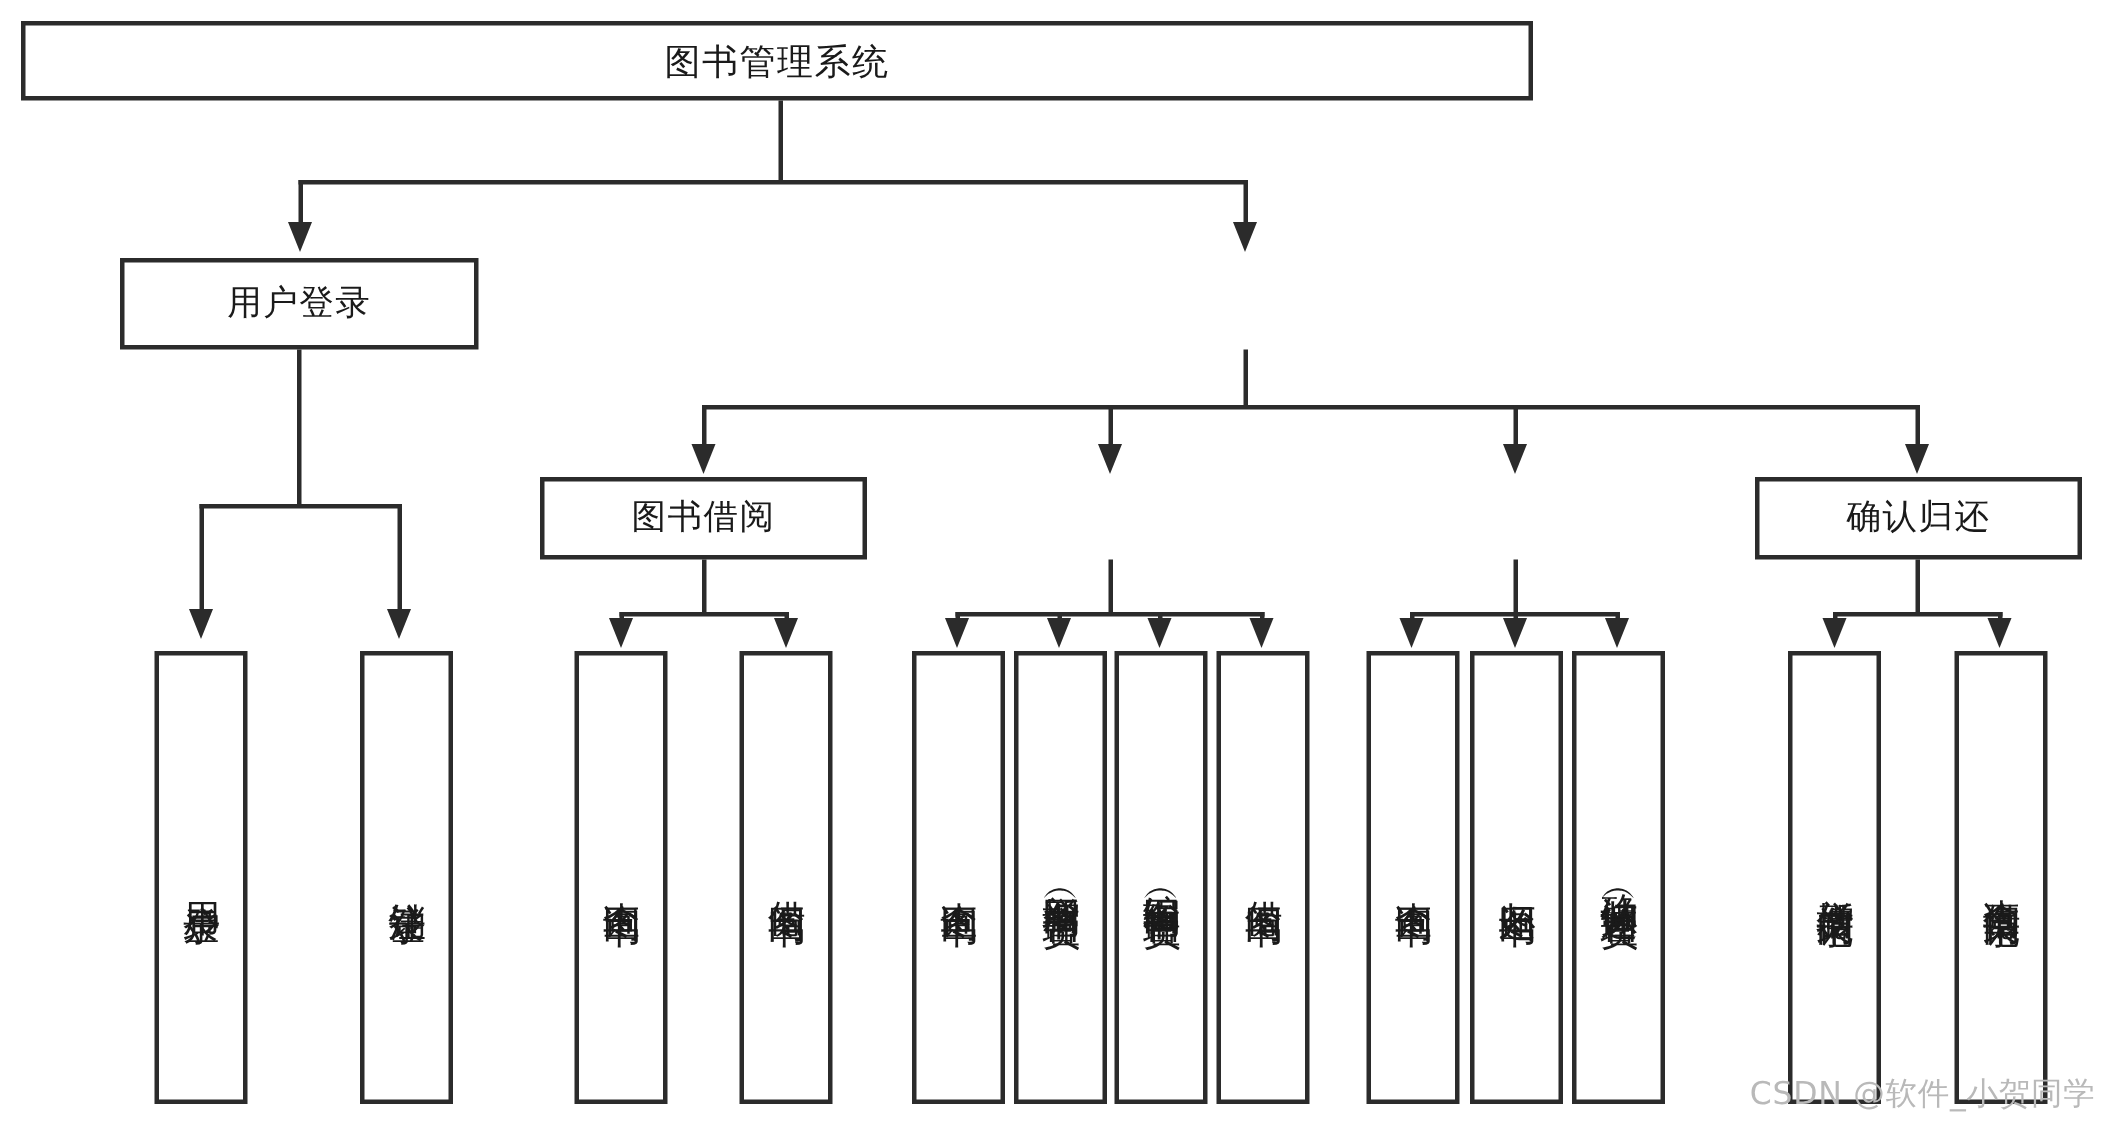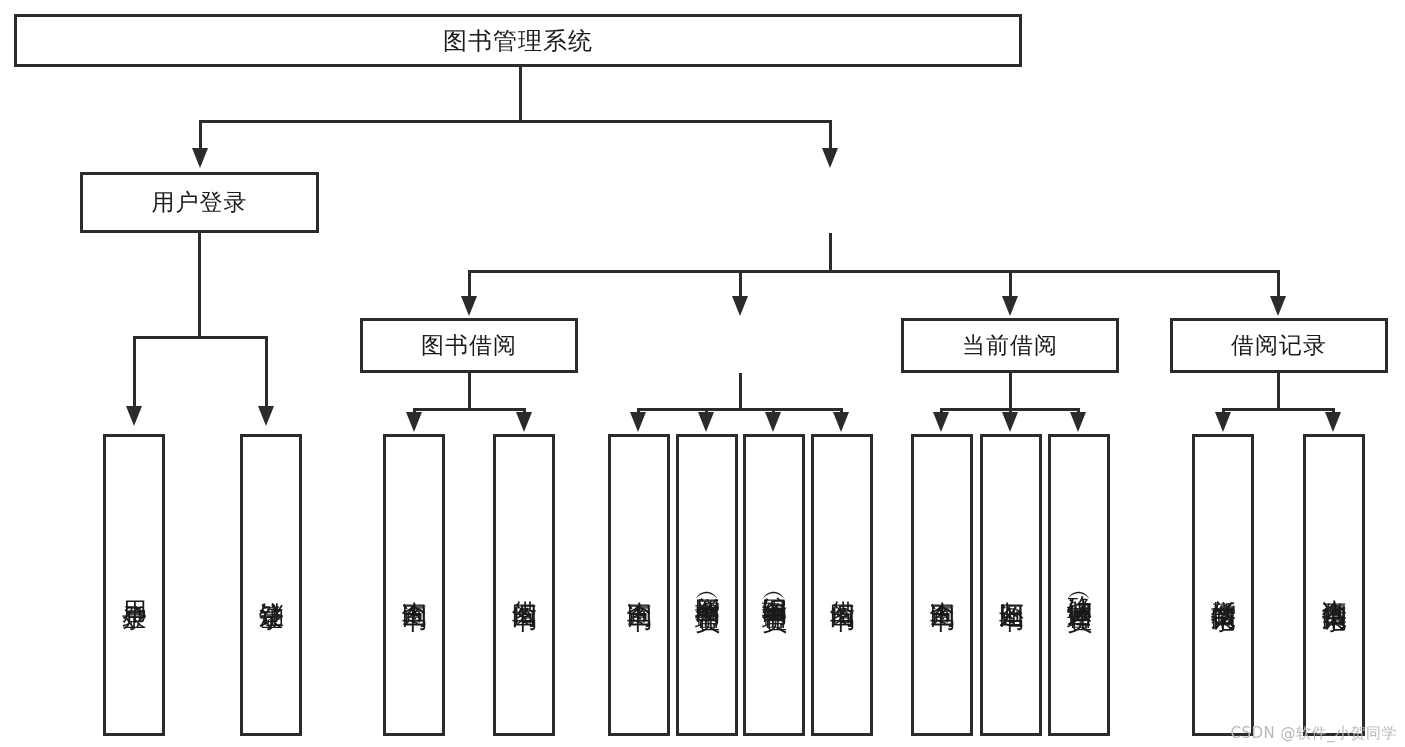--- a/index.html
+++ b/index.html
@@ -58,21 +58,21 @@
     border-left:8px solid transparent;
     border-right:8px solid transparent;
     border-top:20px solid #2b2b2b;
   }
 
   
   #watermark{
     position:absolute;
     right:8px;
     bottom:4px;
-    font-size:15px;
+    font-size:21px;
     color:#b9b9b9;
     font-family:"DejaVu Sans","Liberation Sans",sans-serif;
     white-space:nowrap;
     letter-spacing:0.5px;
   }
 </style>
 </head>
 <body>
 
 <div id="stage">
@@ -109,25 +109,22 @@
   <div class="ln vln" style="left:739px;top:270px;width:3px;height:28px;"></div>
   <div class="arrow" style="left:732px;top:296px;"></div>
   <div class="ln vln" style="left:1009px;top:270px;width:3px;height:28px;"></div>
   <div class="arrow" style="left:1002px;top:296px;"></div>
   <div class="ln vln" style="left:1277px;top:270px;width:3px;height:28px;"></div>
   <div class="arrow" style="left:1270px;top:296px;"></div>
 
   <div class="node h" style="left:360px;top:318px;width:218px;height:55px;">
     <span>图书借阅</span>
   </div>
-  <div class="node h" style="left:901px;top:318px;width:218px;height:55px;">
-    <span>当前借阅</span>
-  </div>
   <div class="node h" style="left:1170px;top:318px;width:218px;height:55px;">
-    <span>借阅记录</span>
+    <span>确认归还</span>
   </div>
 
   <div class="ln vln" style="left:468px;top:373px;width:3px;height:35px;"></div>
   <div class="ln hln" style="left:413px;top:408px;width:113px;height:3px;"></div>
   <div class="ln vln" style="left:413px;top:408px;width:3px;height:6px;"></div>
   <div class="arrow" style="left:406px;top:412px;"></div>
   <div class="ln vln" style="left:523px;top:408px;width:3px;height:6px;"></div>
   <div class="arrow" style="left:516px;top:412px;"></div>
 
   <div class="ln vln" style="left:739px;top:373px;width:3px;height:35px;"></div>

